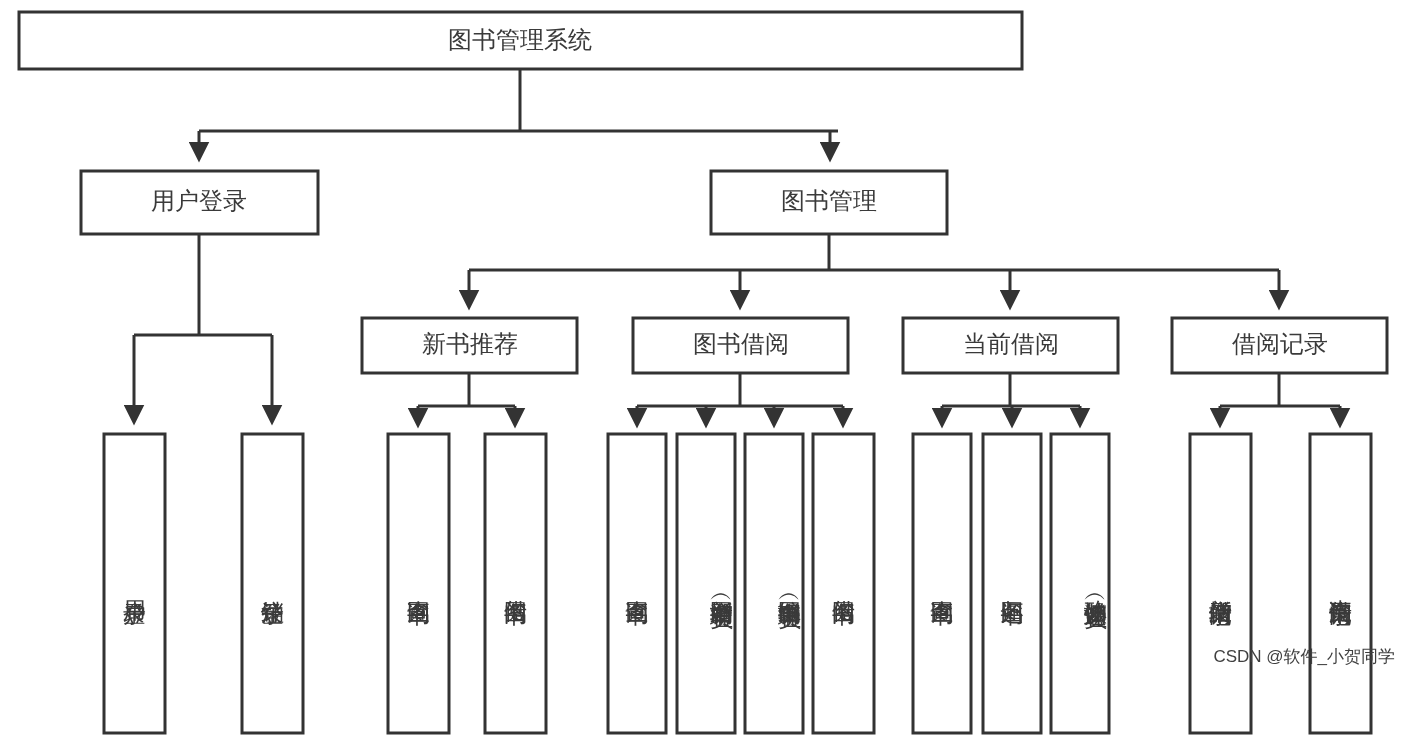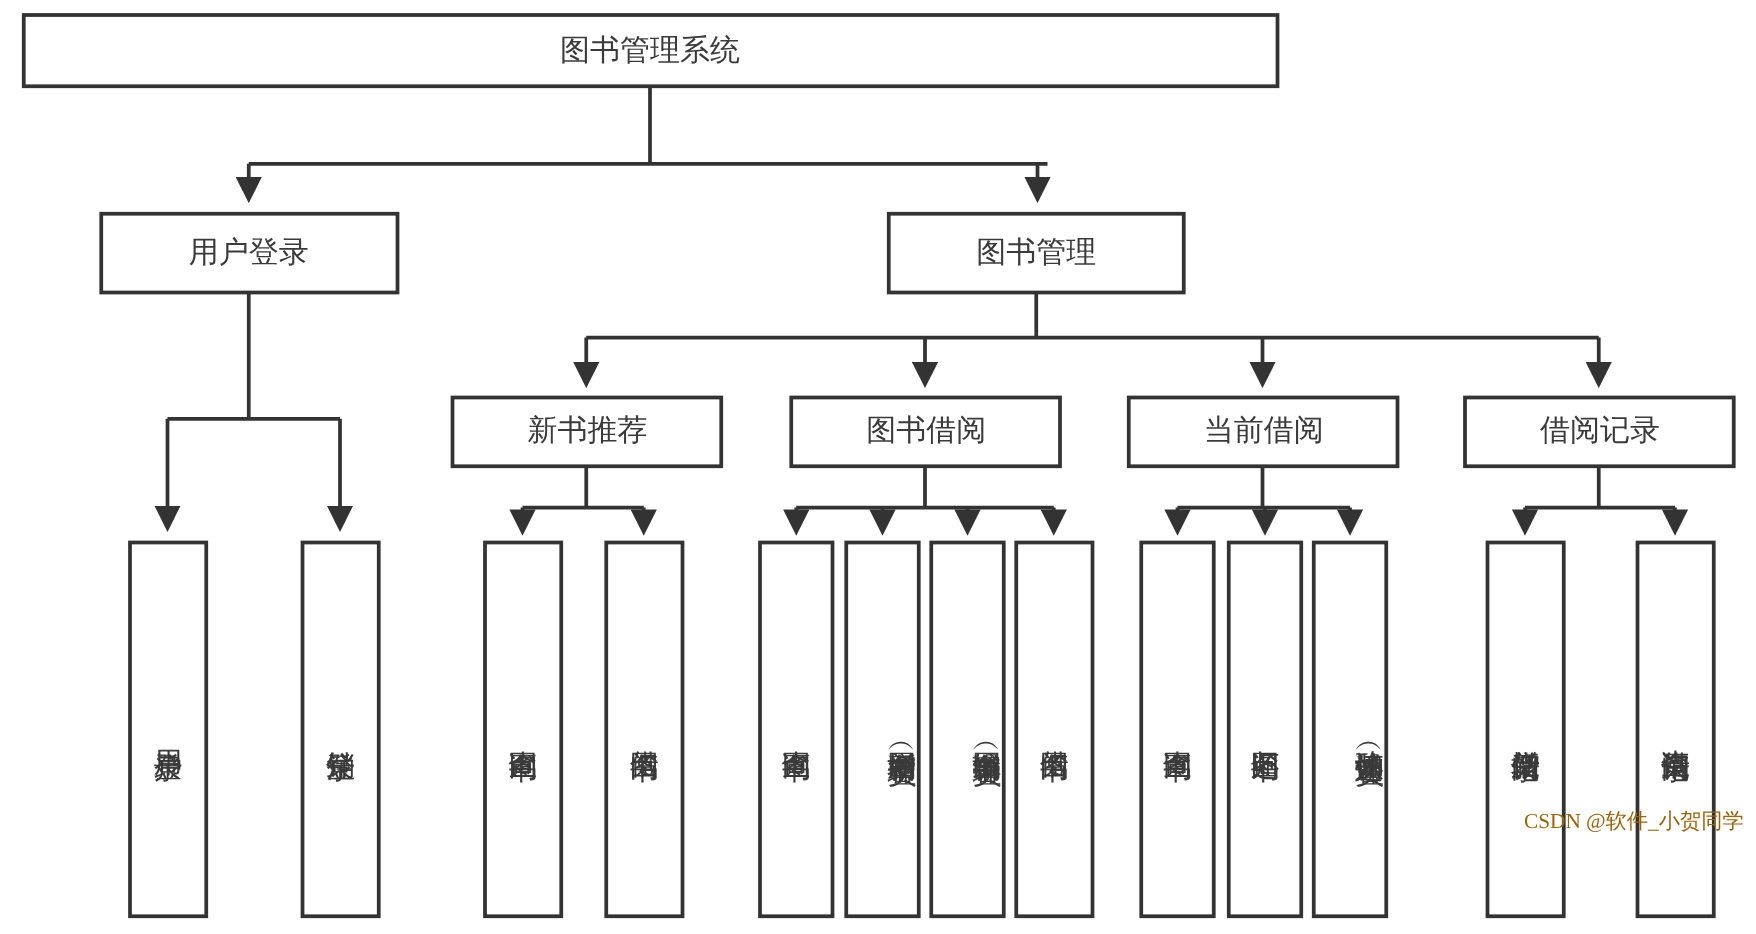--- a/index.html
+++ b/index.html
@@ -59,23 +59,23 @@
     align-items: center;
     justify-content: center;
     white-space: pre;
     letter-spacing: 1px;
     pointer-events: none;
   }
   .watermark {
     position: absolute;
     right: 10px;
     bottom: 4px;
-    font-family: Liberation Serif, serif;
+    font-family: Liberation Sans, sans-serif;
     font-size: 17px;
-    color: #a16207;
+    color: #404040;
     white-space: nowrap;
   }
 </style>
 </head>
 <body>
 
 <div id="diagram-root">
 
   <svg class="diagram-canvas" viewBox="0 0 1405 747">
     <defs>

